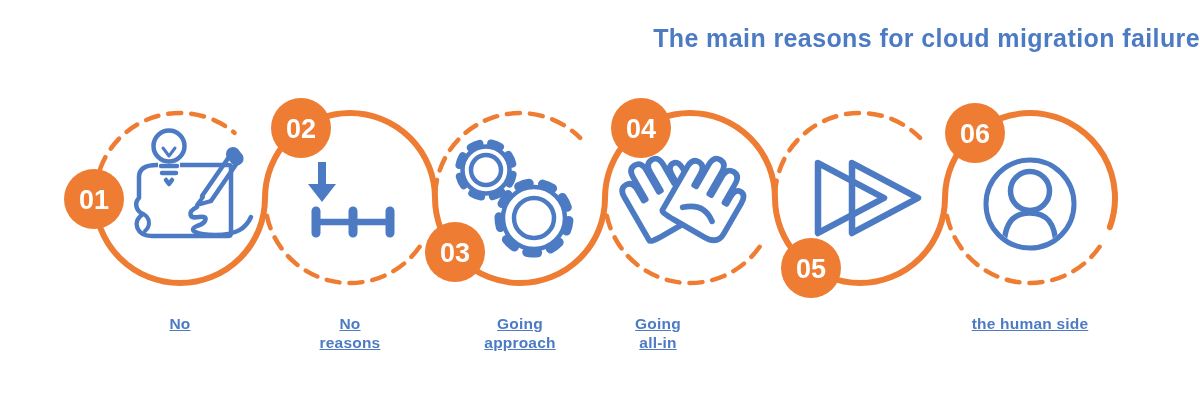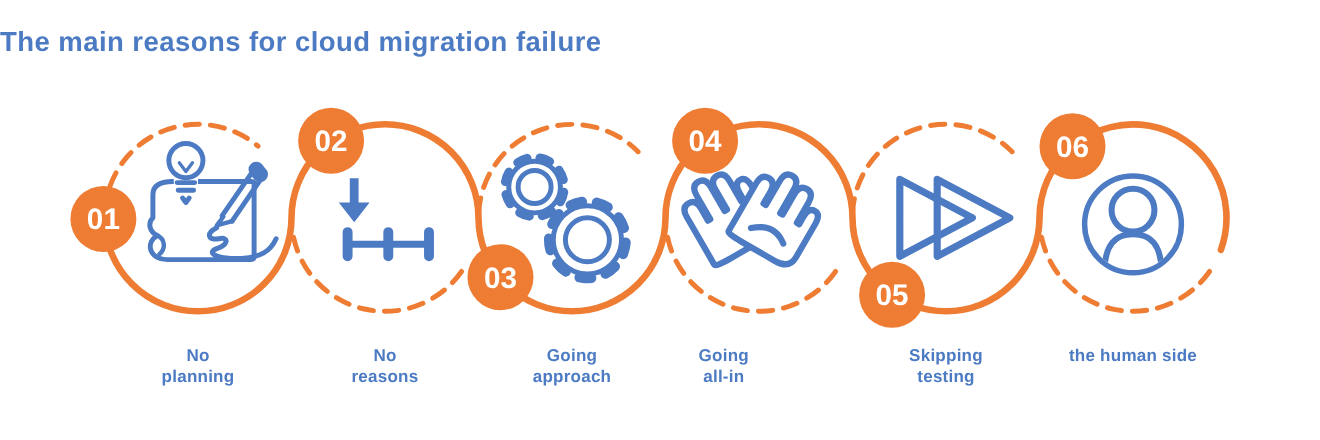--- a/index.html
+++ b/index.html
@@ -1,30 +1,30 @@
 <!DOCTYPE html>
 <html><head>
 <meta charset="utf-8">
 <style>
   html,body{margin:0;padding:0;background:#fff;}
   #canvas{position:relative;width:1200px;height:400px;background:#ffffff;overflow:hidden;
           font-family:"Liberation Sans",sans-serif;}
-  #title{position:absolute;top:24px;left:0;width:1200px;text-align:left;
+  #title{position:absolute;top:24px;left:0;width:1200px;text-align:right;
          font-size:25px;font-weight:bold;letter-spacing:.4px;color:#4C7BC3;}
   svg{position:absolute;top:0;left:0;}
   .dashed{stroke:#EE7C33;stroke-width:4.5;fill:none;stroke-linecap:round;stroke-dasharray:13 10;}
   .chain{stroke:#EE7C33;stroke-width:6;fill:none;stroke-linecap:round;}
   .badge{fill:#EE7C33;}
   .badgeText{fill:#ffffff;font-family:"Liberation Sans",sans-serif;font-size:27px;font-weight:bold;text-anchor:middle;}
   .ic{stroke:#4C7BC3;fill:none;stroke-linecap:round;stroke-linejoin:round;}
   .icf{fill:#4C7BC3;stroke:none;}
   .icw{fill:#ffffff;}
   .label{position:absolute;top:314px;width:220px;text-align:center;color:#4C7BC3;
          font-size:15.5px;font-weight:bold;line-height:19px;letter-spacing:.2px;}
-  .label span{display:block;}
+  .label span{display:block;text-decoration:underline;}
 </style>
 </head>
 <body>
 
 <div id="canvas">
   <div id="title">The main reasons for cloud migration failure</div>
 
   <svg width="1200" height="400" viewBox="0 0 1200 400">
     <defs>
       <path id="hand" d="M -26 28 L -26 -12 Q -26 -20 -20 -20 Q -14 -20 -14 -12 L -14 -2 L -12 -2 L -12 -22 Q -12 -30 -6 -30 Q 0 -30 0 -22 L 0 -2 L 2 -2 L 2 -19 Q 2 -27 8 -27 Q 14 -27 14 -19 L 14 -2 L 16 -2 L 16 -8 Q 16 -16 21 -16 Q 26 -16 26 -8 L 26 20 Q 26 30 14 30 L -14 30 Q -26 30 -26 28 Z"></path>
@@ -108,34 +108,29 @@
       <text class="badgeText" x="811" y="277.5">05</text>
     </g>
     <g>
       <circle class="badge" cx="975" cy="133" r="30"></circle>
       <text class="badgeText" x="975" y="142.5">06</text>
     </g>
   </svg>
 
   <div class="label" style="left:70px">
     <span>No</span>
-      <span>planning</span>
   </div>
   <div class="label" style="left:240px">
     <span>No</span>
       <span>reasons</span>
   </div>
   <div class="label" style="left:410px">
     <span>Going</span>
       <span>approach</span>
   </div>
   <div class="label" style="left:548px">
     <span>Going</span>
       <span>all-in</span>
   </div>
-  <div class="label" style="left:750px">
-    <span>Skipping</span>
-      <span>testing</span>
-  </div>
   <div class="label" style="left:920px">
       <span>the human side</span>
   </div>
 </div>
 
 </body></html>

